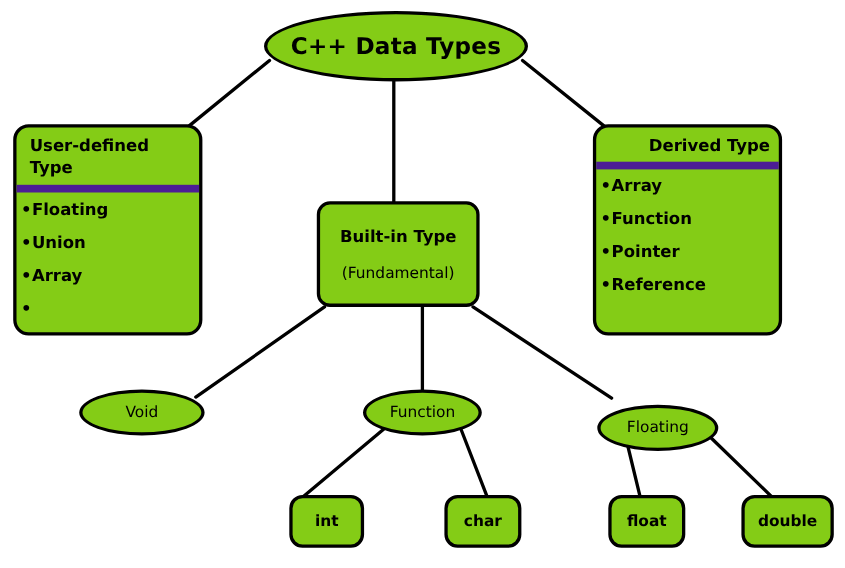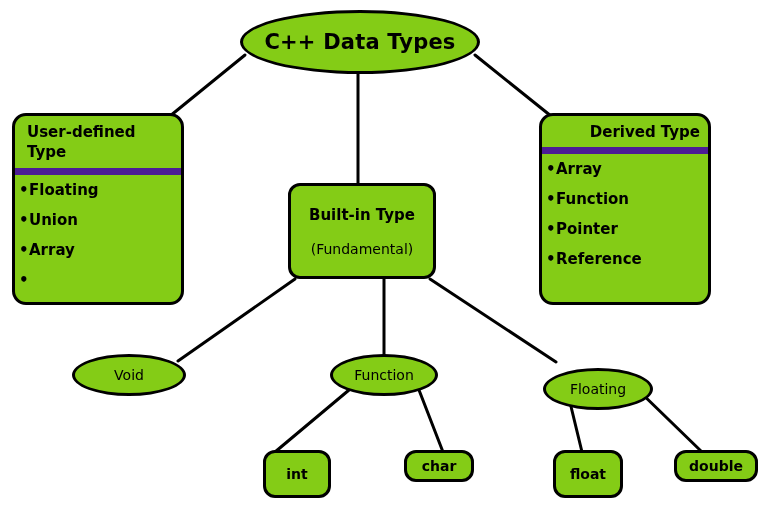--- a/index.html
+++ b/index.html
@@ -147,23 +147,23 @@
     border-radius: 12px;
     display: flex;
     align-items: center;
     justify-content: center;
   }
   .leaf .label {
     font-size: 14px;
     font-weight: bold;
   }
   #node-int    { left: 263px; top: 450px; width: 68px; height: 48px; }
-  #node-char   { left: 404px; top: 450px; width: 70px; height: 32px; }
+  #node-char   { left: 404px; top: 450px; width: 70px; height: 48px; }
   #node-float  { left: 553px; top: 450px; width: 70px; height: 48px; align-items: center; }
-  #node-double { left: 674px; top: 450px; width: 84px; height: 32px; }
+  #node-double { left: 674px; top: 450px; width: 84px; height: 48px; }
 </style>
 </head>
 <body>
 
 <div id="canvas">
 
   <svg id="edges" viewBox="0 0 768 516" xmlns="http://www.w3.org/2000/svg">
     <g stroke="#000000" stroke-width="3" fill="none" stroke-linecap="round">
 
       <line x1="245" y1="55" x2="170" y2="116"></line>

